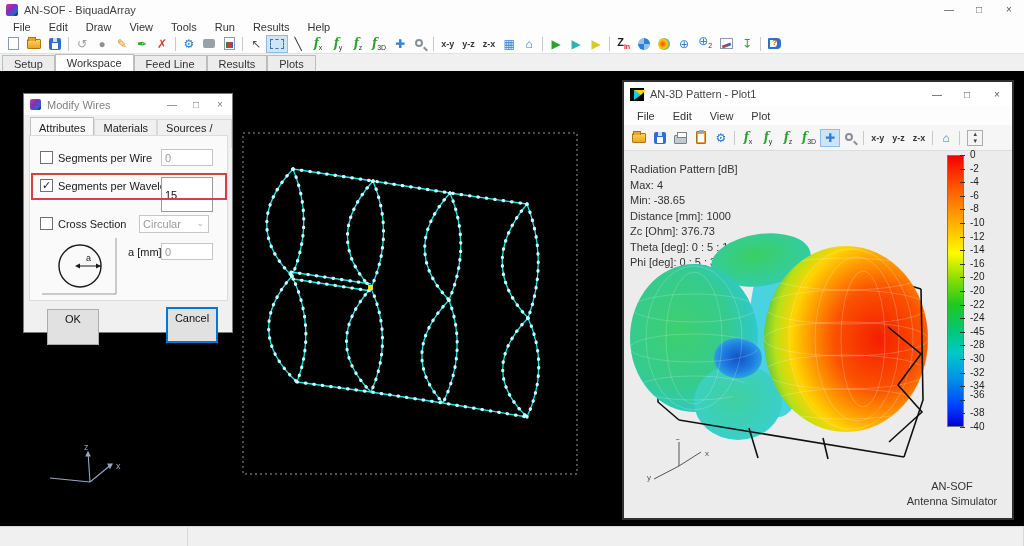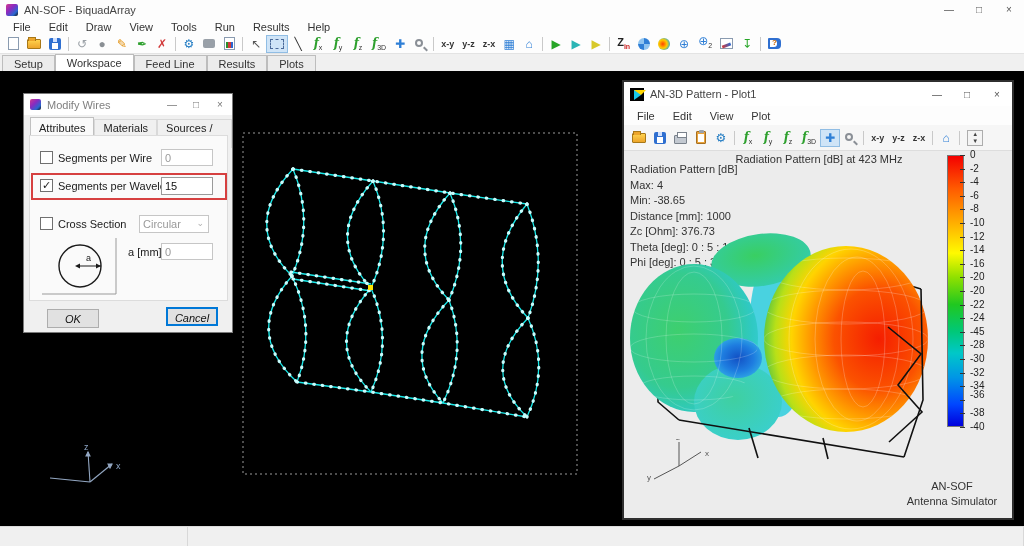--- a/index.html
+++ b/index.html
@@ -100,22 +100,22 @@
     font-size:11px; line-height:11px; text-align:center; color:#1a1a1a; }
   .dlg-label { position:absolute; color:#1a1a1a; }
   .dlg-input { position:absolute; border:1px solid #9a9a9a; background:#fff; font-family:inherit;
     font-size:11px; padding:1px 3px; color:#111; }
   .dlg-input.dim { color:#9a9a9a; border-color:#c6c6c6; }
   .red-box { position:absolute; left:7px; top:79px; width:196px; height:27px;
     border:2px solid #d64040; z-index:3; pointer-events:none; }
   .dlg-select { position:absolute; left:115px; top:121px; width:70px; height:18px; background:#fff;
     border:1px solid #c6c6c6; color:#9a9a9a; padding:2px 3px; }
   .dlg-select .chev { position:absolute; right:4px; top:2px; color:#b0b0b0; font-size:9px; }
-  .dlg-btn { position:absolute; width:52px; height:19px; background:#e1e1e1; border:1px solid #adadad;
-    text-align:center; padding-top:3px; color:#111;font-style:italic; }
+  .dlg-btn { position:absolute; width:52px; height:36px; background:#e1e1e1; border:1px solid #adadad;
+    text-align:center; padding-top:3px; color:#111; }
   .dlg-btn.focus { border:2px solid #0078d7; }
 
   
   #pattern-window { position:absolute; left:622px; top:80px; width:392px; height:440px;
     background:#ececec; border:2px solid #2f2f2f; z-index:10; }
   #pw-titlebar { height:24px; background:#fff; display:flex; align-items:center; }
   .pw-icon { width:14px; height:13px; margin:0 6px; background:#000; position:relative; }
   .pw-icon::after { content:""; position:absolute; left:4px; top:2px; border:5px solid transparent;
     border-left:7px solid #18c8e8; border-top-color:#ffd400; }
   #pw-menubar { height:19px; background:#fdfdfd; display:flex; align-items:center; padding-left:4px; }
@@ -366,21 +366,21 @@
     </div>
   <div class="dlg-page"></div>
 
   <span class="cb" style="left:16px; top:57px;"></span>
   <span class="dlg-label" style="left:34px; top:58px;">Segments per Wire</span>
   <input class="dlg-input dim" style="left: 137px; top: 55px; width: 52px; height: 17px;" value="0">
 
   <div class="red-box"></div>
   <span class="cb checked" style="left:16px; top:85px;">✓</span>
   <span class="dlg-label" style="left:34px; top:86px;">Segments per Wavelength</span>
-  <input class="dlg-input" style="left: 137px; top: 83px; width: 52px; height: 18px;" value="15">
+  <input class="dlg-input" style="left: 137px; top: 83px; width: 52px; height: 35px;" value="15">
 
   <span class="cb" style="left:16px; top:123px;"></span>
   <span class="dlg-label" style="left:34px; top:124px;">Cross Section</span>
   <div class="dlg-select">
     <span>Circular</span>
     <span class="chev">⌄</span>
   </div>
 
   <svg class="abs" style="left:0; top:140px;" width="210" height="68" viewBox="0 0 210 68">
     <line x1="92" y1="4" x2="92" y2="60" stroke="#9a9a9a" stroke-width="1"></line>
@@ -466,21 +466,20 @@
       <div class="tb-sep"></div>
       <span class="tbtn">
         <span class="spinner">
           <span>▲</span>
           <span>▼</span>
         </span>
       </span>
     </div>
 
   <div id="pw-plot">
-    <div id="pw-plot-title">Radiation Pattern [dB] at 423 MHz</div>
     <div id="pw-info">
         <div class="info-line">Radiation Pattern [dB]</div>
         <div class="info-line">Max: 4</div>
         <div class="info-line">Min: -38.65</div>
         <div class="info-line">Distance [mm]: 1000</div>
         <div class="info-line">Zc [Ohm]: 376.73</div>
         <div class="info-line">Theta [deg]: 0 : 5 : 180</div>
         <div class="info-line">Phi [deg]: 0 : 5 : 360</div>
       </div>
 

